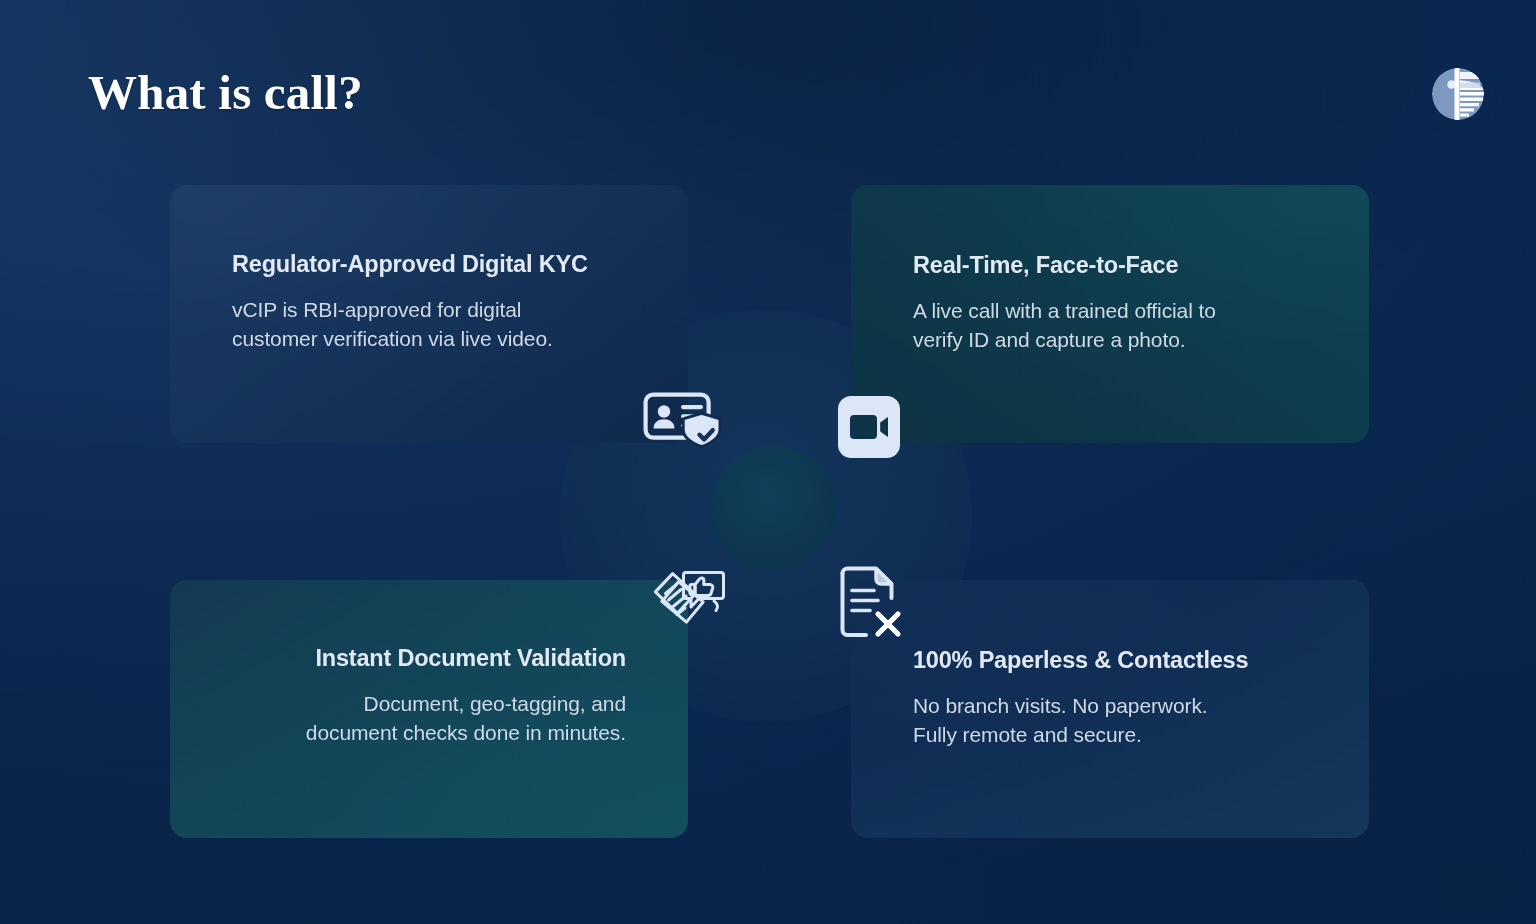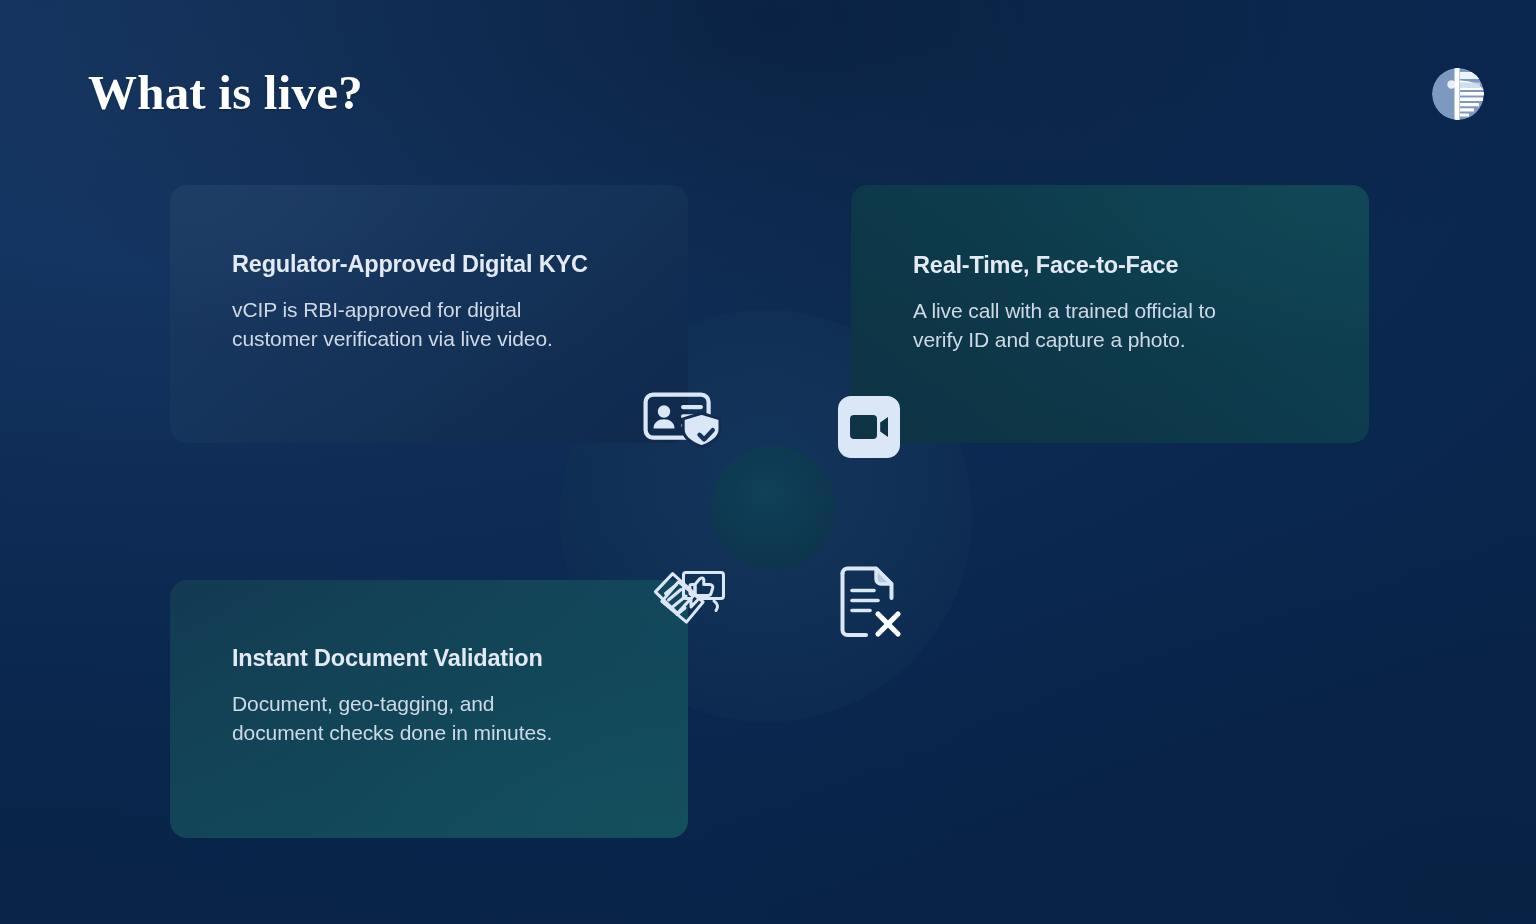--- a/index.html
+++ b/index.html
@@ -118,20 +118,21 @@
   }
   #card-live .card-inner { top:66px; }
 
   
   #card-doc {
     left:170px; top:580px;
     width:518px; height:258px;
     background:
       radial-gradient(130% 120% at 92% 94%, rgba(19,78,92,.50) 0%, rgba(15,62,76,.20) 50%, rgba(13,52,66,0) 82%),
       linear-gradient(150deg, #123a53 0%, #134256 30%, #134a5e 62%, #14505f 100%);
+    text-align: right;
   }
   #card-doc .card-inner { top:64px; }
 
   
   #card-paperless {
     left:851px; top:580px;
     width:518px; height:258px;
     background:
       radial-gradient(130% 120% at 10% 8%, rgba(20,48,88,.55) 0%, rgba(16,40,76,.20) 52%, rgba(13,36,68,0) 84%),
       linear-gradient(155deg, #0e2b51 0%, #102f56 38%, #123459 72%, #133659 100%);
@@ -153,21 +154,21 @@
 <body>
 
 <div id="slide">
 
   <div class="bg-base"></div>
   <div class="bg-vignette"></div>
 
   <div class="center-halo"></div>
   <div class="center-core"></div>
 
-  <h1 class="page-title">What is live?</h1>
+  <h1 class="page-title">What is call?</h1>
 
   <div class="brand-logo">
     <svg viewBox="0 0 56 56" aria-hidden="true">
       <defs>
         <clipPath id="logoClip">
             <circle cx="28" cy="28" r="26"></circle>
           </clipPath>
       </defs>
       <g clip-path="url(#logoClip)">
         <circle cx="28" cy="28" r="26" fill="#7e99c0"></circle>
@@ -202,20 +203,27 @@
   </div>
 
   <div class="card" id="card-doc">
     <div class="card-inner">
       <div class="card-title">Instant Document Validation</div>
       <div class="card-desc">Document, geo-tagging, and
 document checks done in minutes.</div>
     </div>
   </div>
 
+  <div class="card" id="card-paperless">
+    <div class="card-inner">
+      <div class="card-title">100% Paperless &amp; Contactless</div>
+      <div class="card-desc">No branch visits. No paperwork.
+Fully remote and secure.</div>
+    </div>
+  </div>
 
   <div class="hub-icon" id="icon-id">
     <svg viewBox="0 0 86 66" aria-hidden="true">
       <rect x="2.6" y="2.6" width="63" height="43" rx="7.5" fill="none" stroke="#dbe6f7" stroke-width="4.2"></rect>
       <circle cx="21" cy="19.5" r="6.2" fill="#dbe6f7"></circle>
       <path d="M10.5 36.5 c0-5.9 4.7-9.2 10.5-9.2 s10.5 3.3 10.5 9.2 z" fill="#dbe6f7"></path>
       <rect x="38" y="13" width="22" height="4.2" rx="2.1" fill="#dbe6f7"></rect>
       <rect x="38" y="22.2" width="22" height="4.2" rx="2.1" fill="#dbe6f7"></rect>
       <rect x="38" y="31.4" width="15" height="4.2" rx="2.1" fill="#dbe6f7"></rect>
       <path d="M59 27 L79.5 33.2 v11.5 c0 8.6-7.6 14.8-20.5 19.5 C46.1 59.5 38.5 53.3 38.5 44.7 V33.2 z" transform="translate(5.5,-3) scale(.9)" fill="#dbe6f7" stroke="#122c50" stroke-width="3.4" stroke-linejoin="round"></path>

